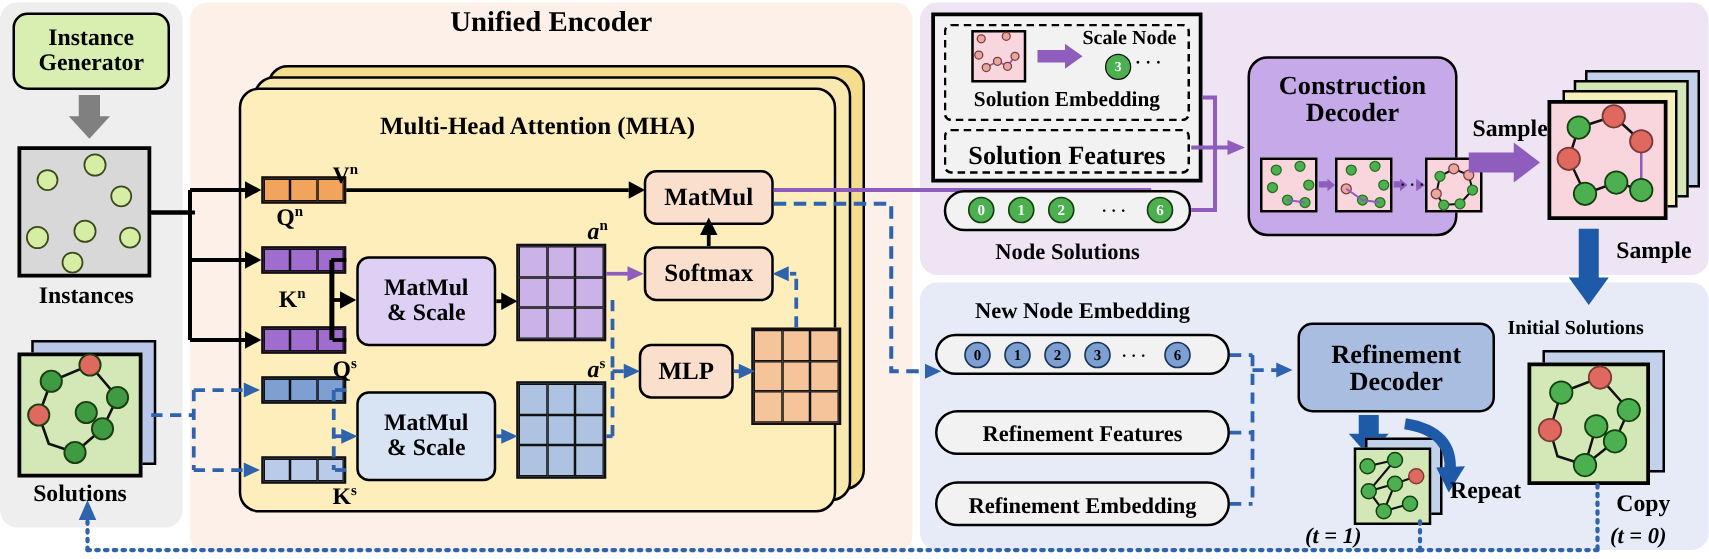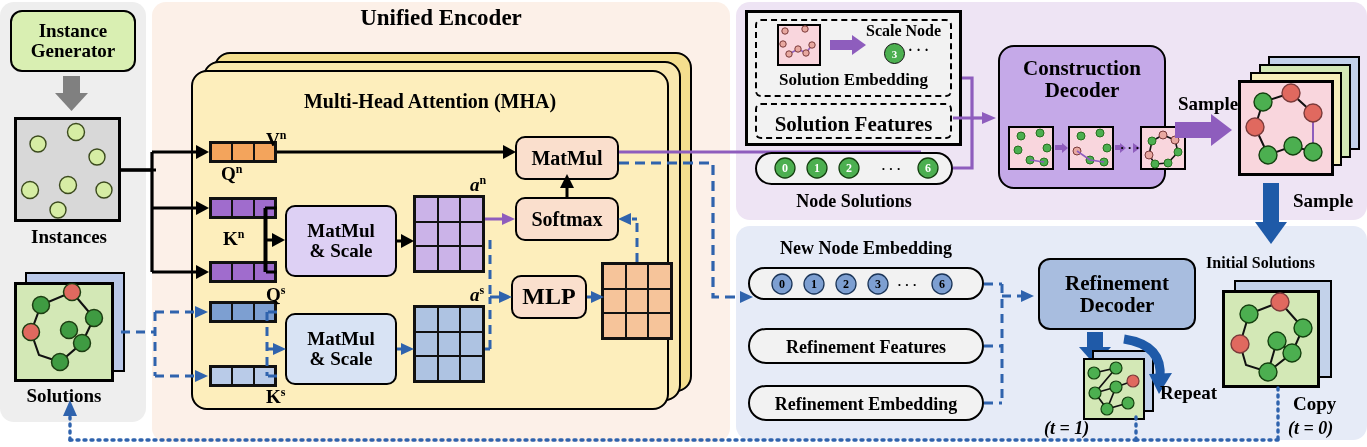--- a/index.html
+++ b/index.html
@@ -213,21 +213,21 @@
 <div class="lbl" style="left:470px;top:283px;font-size:19px;font-style:italic;">
   <span>a</span><sup style="font-size:12px;font-style:normal;">s</sup>
 </div>
 
 <div class="rbox" style="left:515px;top:136px;width:104px;height:44px;background:#fadfcd;font-size:20px;">
   <span>MatMul</span>
 </div>
 <div class="rbox" style="left:515px;top:197px;width:104px;height:44px;background:#fadfcd;font-size:20px;">
   <span>Softmax</span>
 </div>
-<div class="rbox" style="left:511px;top:275px;width:76px;height:44px;background:#fadfcd;font-size:24px;">
+<div class="rbox" style="left:511px;top:275px;width:76px;height:44px;background:#fadfcd;font-size:20px;">
   <span>MLP</span>
 </div>
 <div class="mat" style="left:601px;top:262px;width:72px;height:78px;background:#f6c49a;">
   <div></div>
     <div></div>
     <div></div>
     <div></div>
     <div></div>
     <div></div>
     <div></div>

